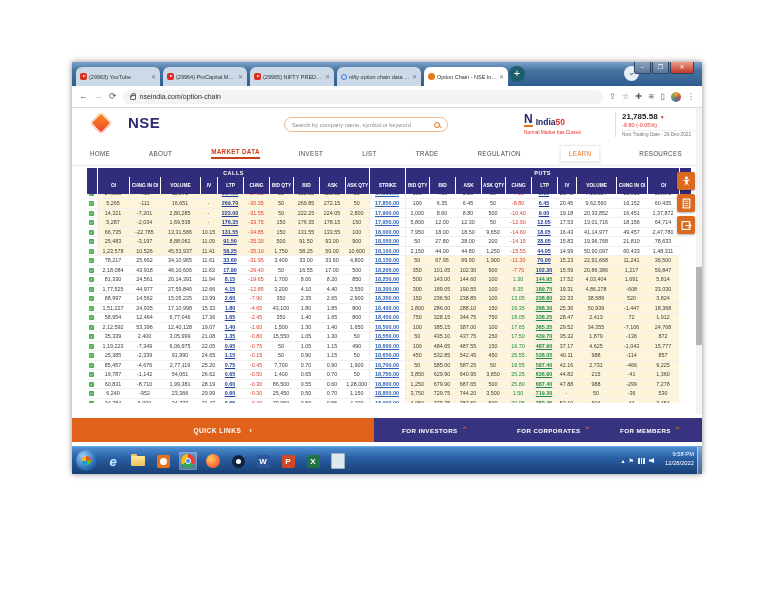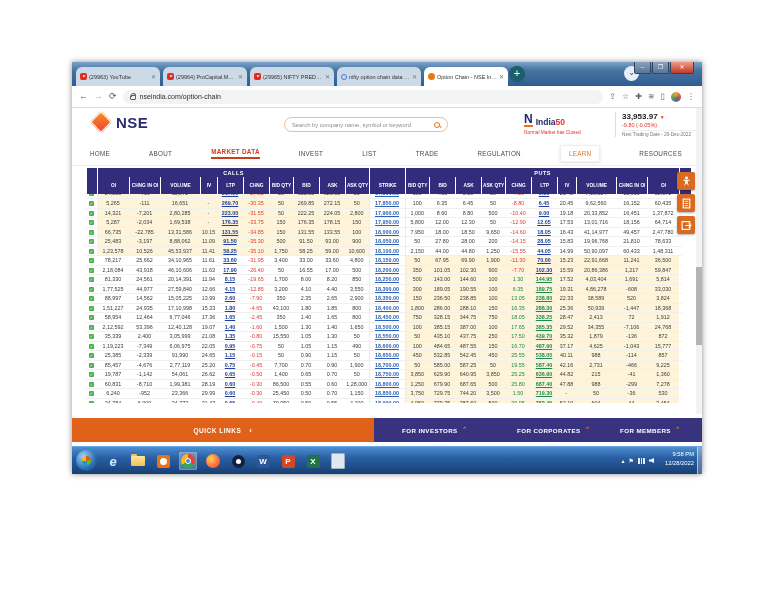--- a/index.html
+++ b/index.html
@@ -43,21 +43,21 @@
           align-items:center;padding:0 7px;gap:4px;font-size:7px;color:#2e2e2e;}
   .lock{width:4px;height:3.5px;border:1px solid #5f6368;border-radius:1px;position:relative;margin-top:2px;}
   .lock::before{content:"";position:absolute;left:0.5px;top:-3px;width:3px;height:3px;
           border:1px solid #5f6368;border-bottom:none;border-radius:3px 3px 0 0;}
   .tbi{font-size:8px;color:#5f6368;line-height:1;}
   .avatar{width:10px;height:10px;border-radius:50%;
           background:conic-gradient(#e8a33d,#c0553a,#4a6fa5,#70a35a,#e8a33d);}
 
   
   .siteheader{position:absolute;left:0;top:46px;width:630px;height:34px;background:#fff;}
-  .nselogo{position:absolute;left:18px;top:6px;display:flex;align-items:flex-start;gap:7px;}
+  .nselogo{position:absolute;left:18px;top:6px;display:flex;align-items:center;gap:19px;}
   .diamond{width:16px;height:16px;margin-left:3px;transform:rotate(45deg);border-radius:3px;
            background:linear-gradient(135deg,#f7941d 0%,#ef3e33 100%);
            box-shadow:inset 0 0 0 1.5px rgba(255,255,255,.85);}
   .nsetxt{font-size:15px;font-weight:bold;color:#2b2b72;letter-spacing:.5px;}
   .searchpill{position:absolute;left:212px;top:9px;width:164px;height:15px;
            border:1px solid #f0b98e;border-radius:9px;display:flex;align-items:center;
            padding:0 7px;font-size:5.8px;color:#8b8b8b;box-sizing:border-box;background:#fff;}
   .lens{margin-left:auto;width:4px;height:4px;border:1px solid #e8731a;border-radius:50%;position:relative;}
   .lens::after{content:"";position:absolute;left:3.5px;top:3.5px;width:2.5px;height:1px;
            background:#e8731a;transform:rotate(45deg);}
@@ -223,21 +223,21 @@
       <span class="lens"></span>
     </div>
     <div class="nifty">
       <div class="niftyrow">
         <span class="nlogo">N</span>
         <span class="niftyname"><span>India</span><b>50</b></span>
       </div>
       <div class="mstatus">Normal Market has Closed</div>
     </div>
     <div class="quote">
-      <div class="qval"><span>33,953.97</span> <span class="dn">▼</span></div>
+      <div class="qval"><span>21,785.58</span> <span class="dn">▼</span></div>
       <div class="qchg">-9.80 (-0.05%)</div>
       <div class="qnext">Next Trading Date - 29-Dec-2022</div>
     </div>
   </div>
 
   <div class="mainnav">
     <span class="mnav">HOME</span>
     <span class="mnav">ABOUT</span>
     <span class="mnav mkt">MARKET DATA</span>
     <span class="mnav">INVEST</span>

